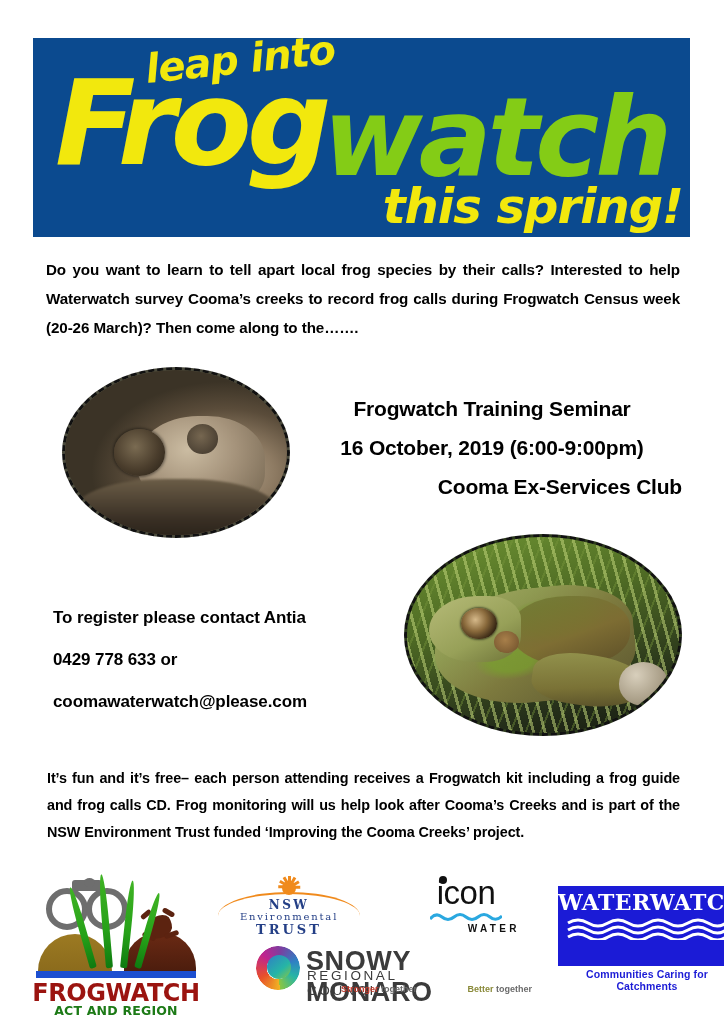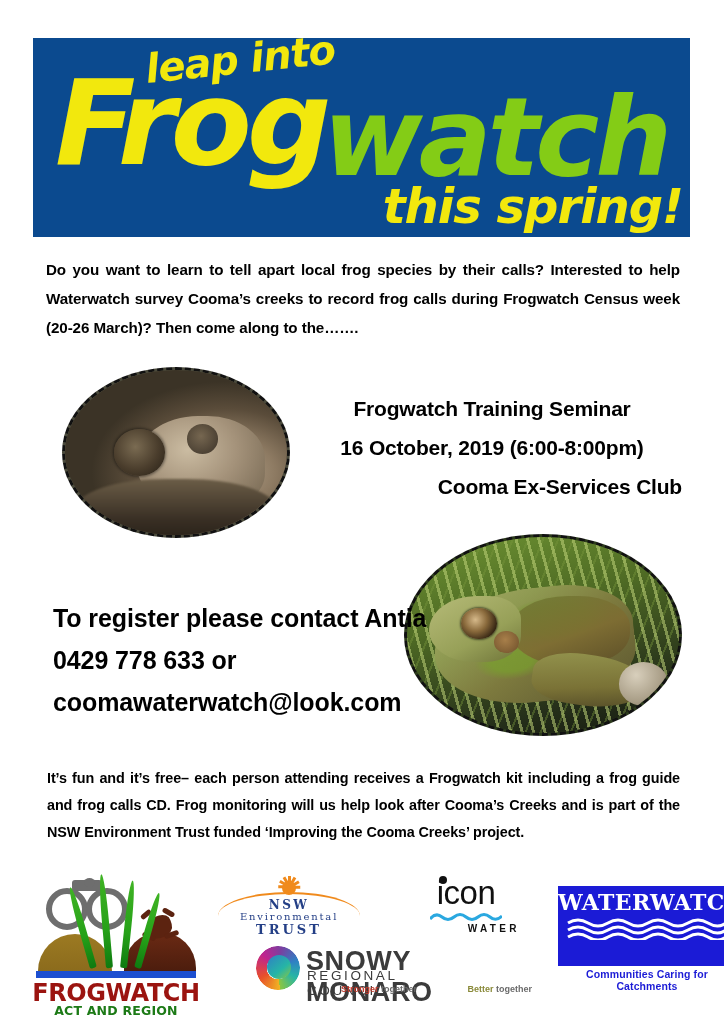--- a/index.html
+++ b/index.html
@@ -169,21 +169,21 @@
   }
   .photo2 .rock{
     position:absolute;left:78%;top:64%;width:18%;height:22%;
     border-radius:50%;
     background:radial-gradient(circle at 35% 30%, #d8cfbc 0%, #a89d86 60%, #6c6352 100%);
   }
 
   
   .contact{
     position:absolute;left:53px;top:597px;width:330px;
-    font-size:25px;font-weight:bold;line-height:42px;
+    font-size:17px;font-weight:bold;line-height:42px;
     letter-spacing:-0.1px;
   }
   .contact .line{white-space:nowrap;}
 
   
   .closing{
     position:absolute;left:47px;top:765px;width:633px;
     font-size:14.4px;font-weight:bold;line-height:27px;
     text-align:justify;
     letter-spacing:-0.1px;
@@ -391,39 +391,39 @@
   <div class="photo1">
     <div class="sky"></div>
     <div class="head"></div>
     <div class="eye"></div>
     <div class="eye2"></div>
     <div class="body"></div>
   </div>
 
   <div class="seminar">
     <div class="ln1">Frogwatch Training Seminar</div>
-    <div class="ln2">16 October, 2019 (6:00-8:00pm)</div>
+    <div class="ln2">16 October, 2019 (6:00-9:00pm)</div>
     <div class="ln3">Cooma Ex-Services Club</div>
   </div>
 
   <div class="photo2">
     <div class="reeds"></div>
     <div class="frogbody"></div>
     <div class="frogback"></div>
     <div class="head2"></div>
     <div class="eyeb"></div>
     <div class="tymp"></div>
     <div class="leg"></div>
     <div class="rock"></div>
   </div>
 
   <div class="contact">
     <div class="line">To register please contact Antia</div>
     <div class="line">0429 778 633 or</div>
-    <div class="line">coomawaterwatch@look.com</div>
+    <div class="line">coomawaterwatch@please.com</div>
   </div>
 
   <div class="closing">It’s fun and it’s free– each person attending receives a Frogwatch kit including a frog guide and frog calls CD.  Frog monitoring will us help look after Cooma’s Creeks and is part of the NSW Environment Trust funded ‘Improving the Cooma Creeks’ project.</div>
 
   <div class="logos">
 
     <div class="lg-frogwatch">
       <div class="fw-binoc">
         <div class="bridge"></div>
         <div class="knob"></div>

